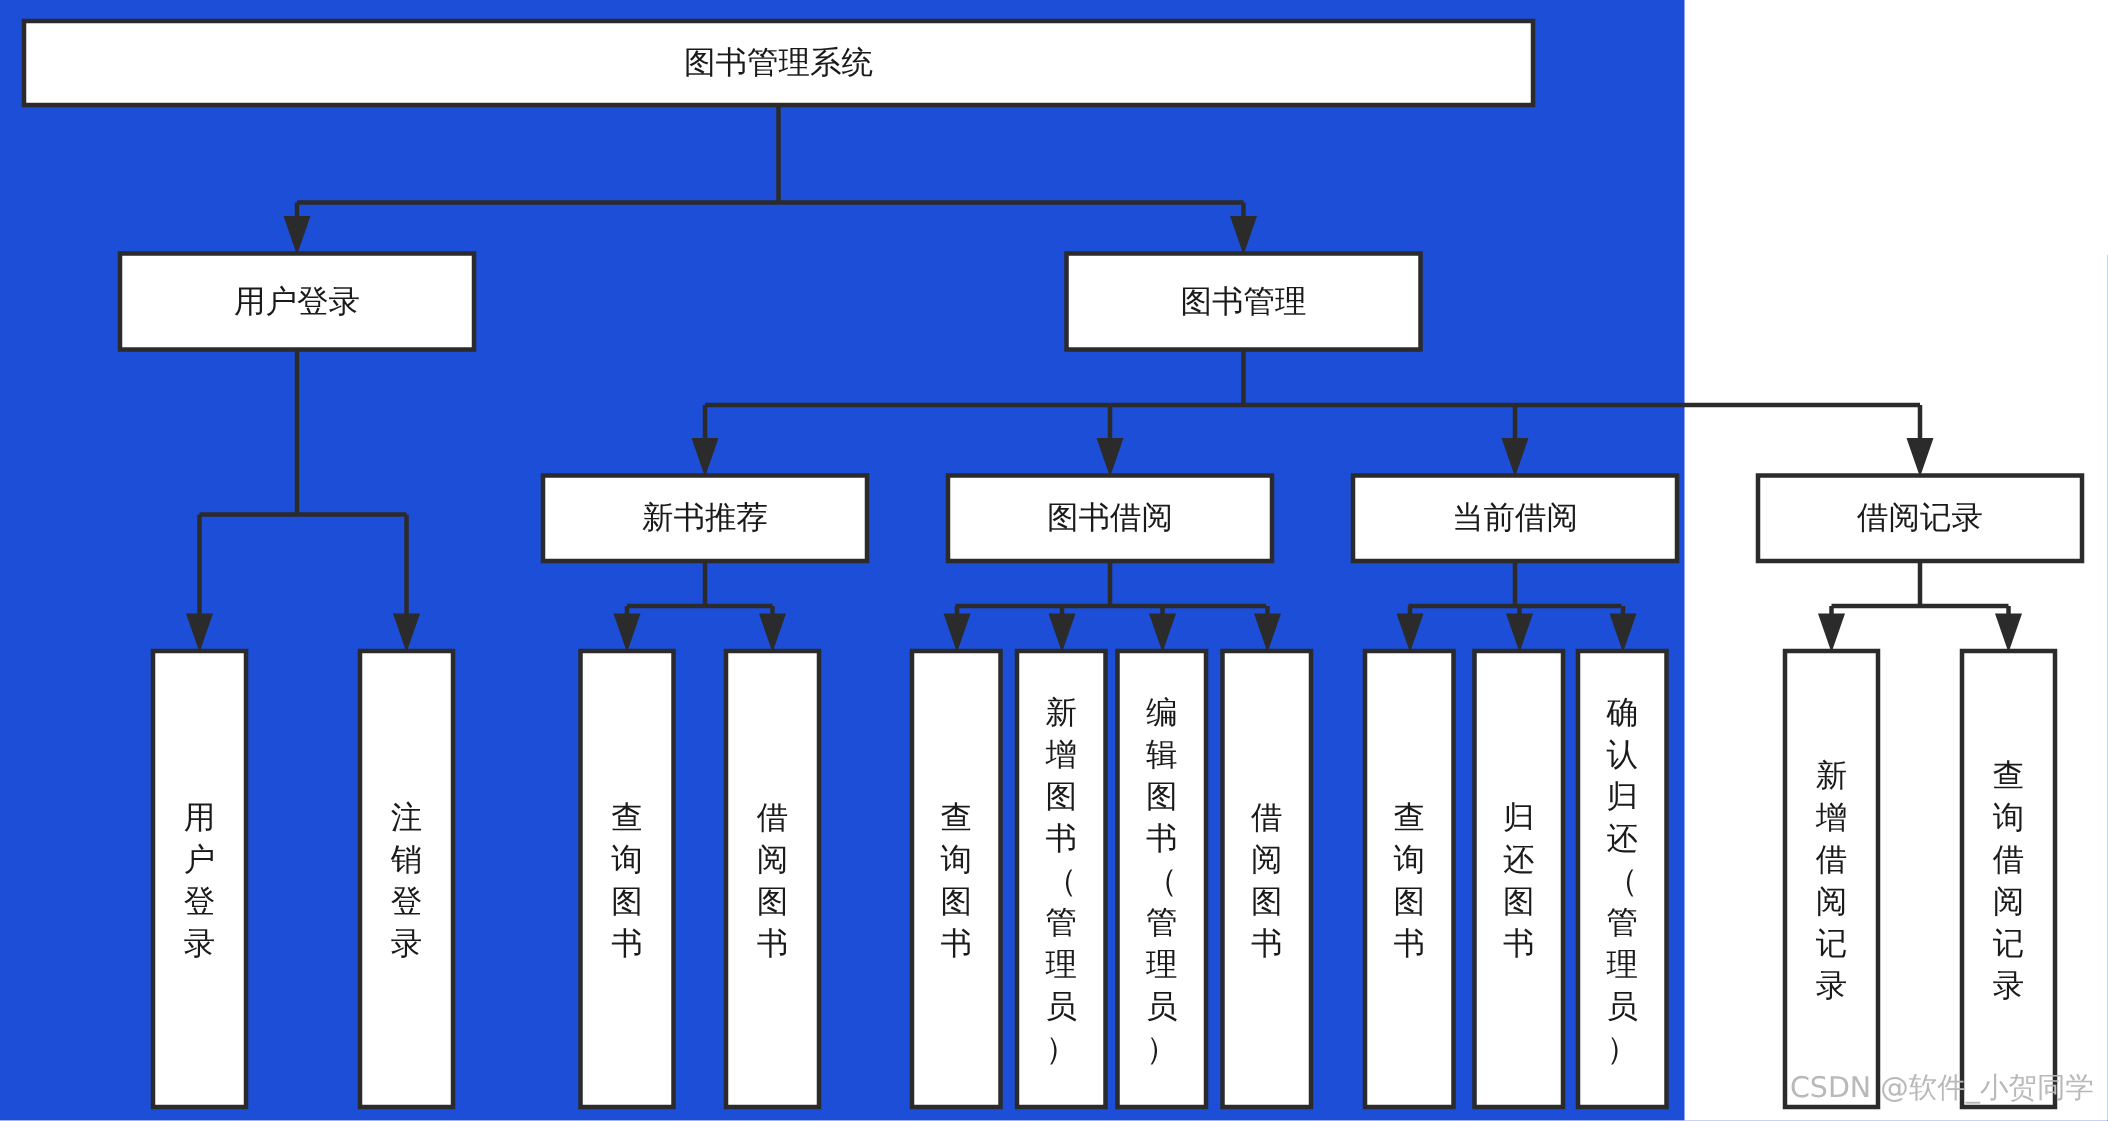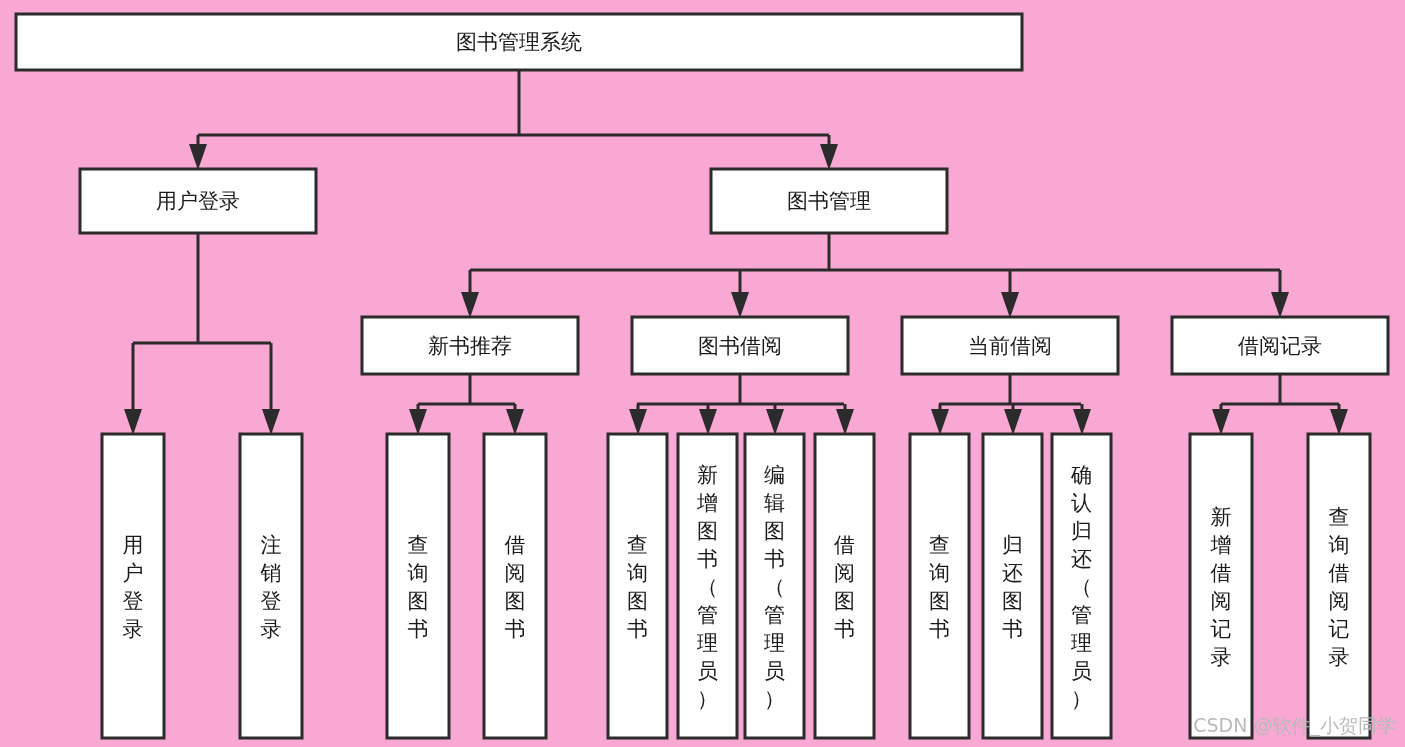--- a/index.html
+++ b/index.html
@@ -9,23 +9,23 @@
     background: #ffffff;
   }
   body {
     width: 1405px;
     height: 747px;
     font-family: "DejaVu Sans", "Liberation Sans", sans-serif;
     overflow: hidden;
   }
   #diagram-root {
     position: relative;
-    width: 1405px;
+    width: 1123px;
     height: 747px;
-    background: #f9a8d4;
+    background: #1d4ed8;
     text-align: right;
   }
   svg#flowchart {
     position: absolute;
     top: 0;
     left: 0;
     width: 1405px;
     height: 747px;
     display: block;
   }

